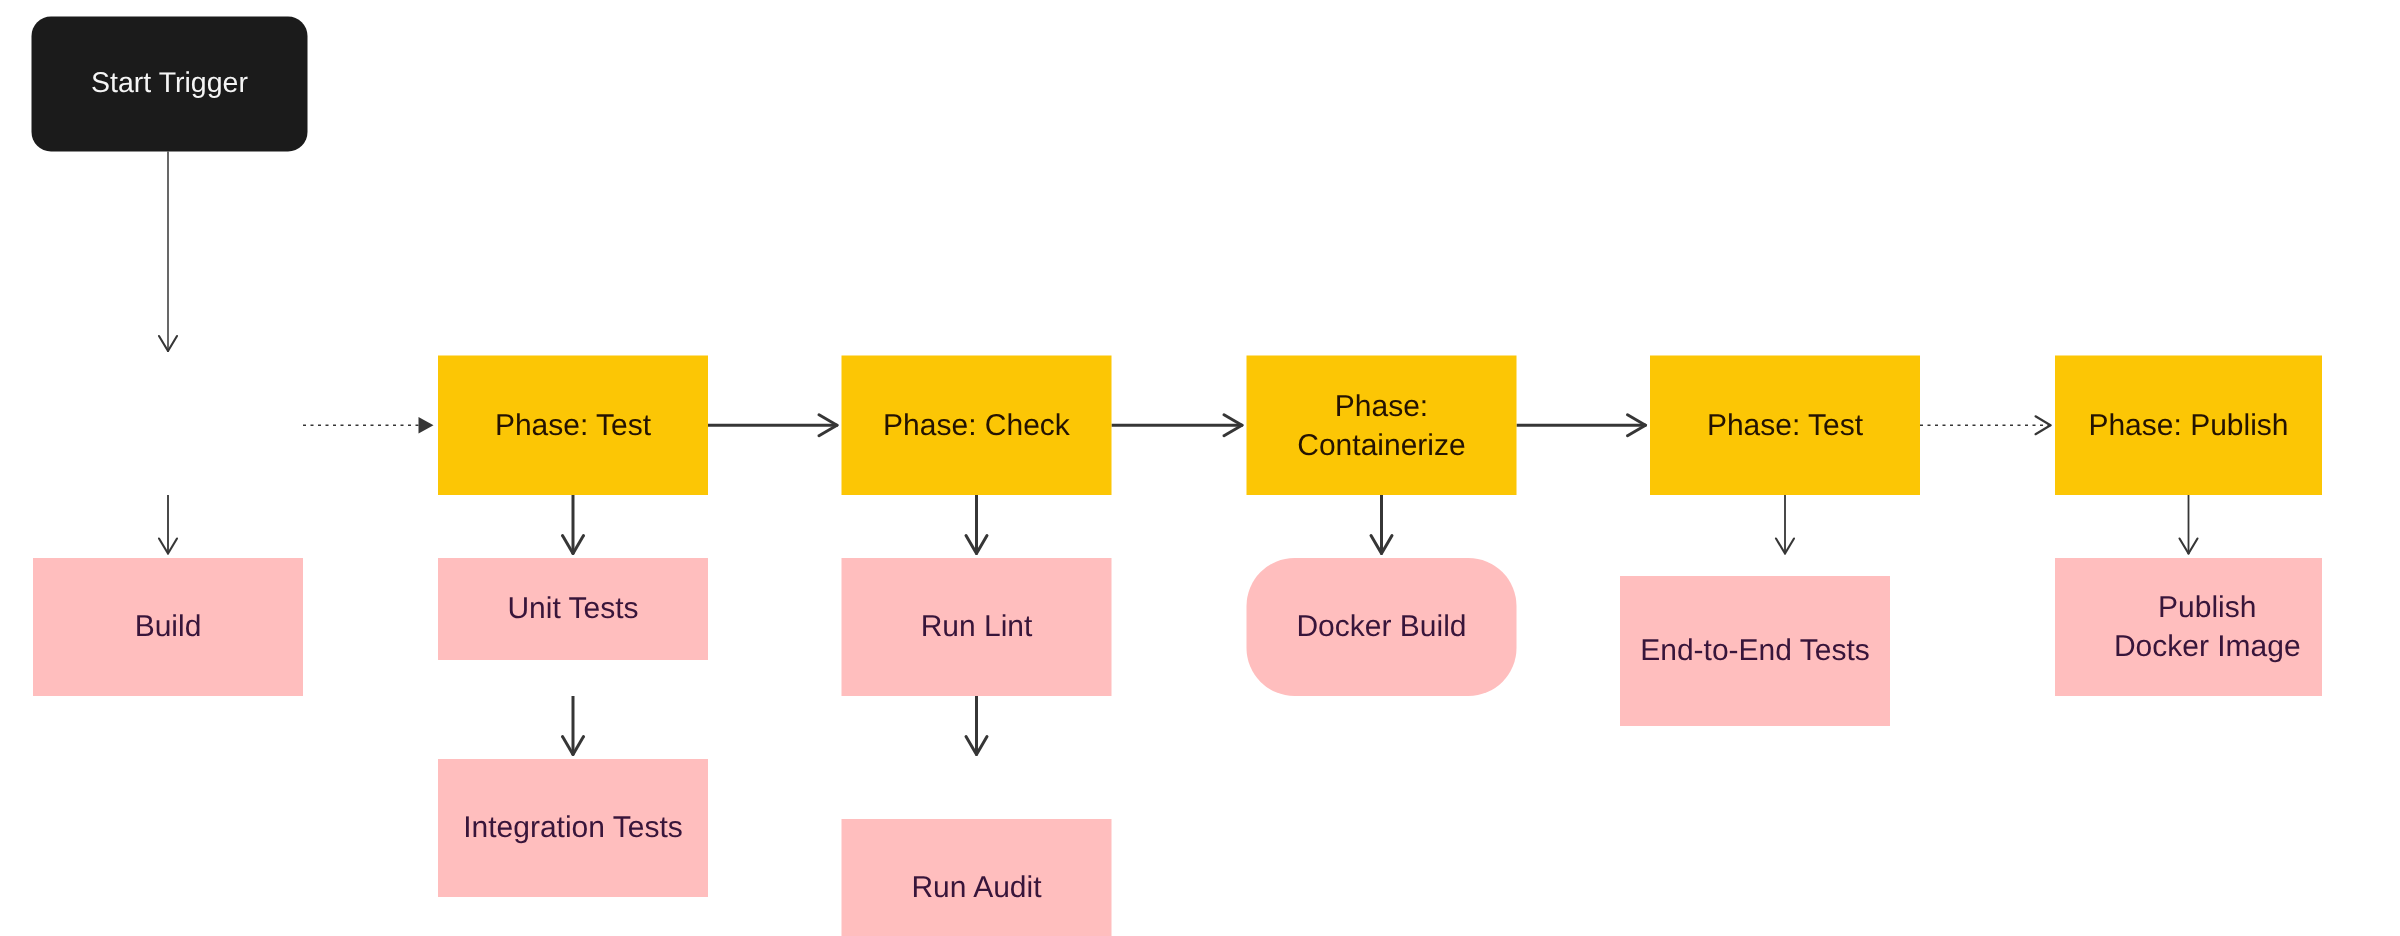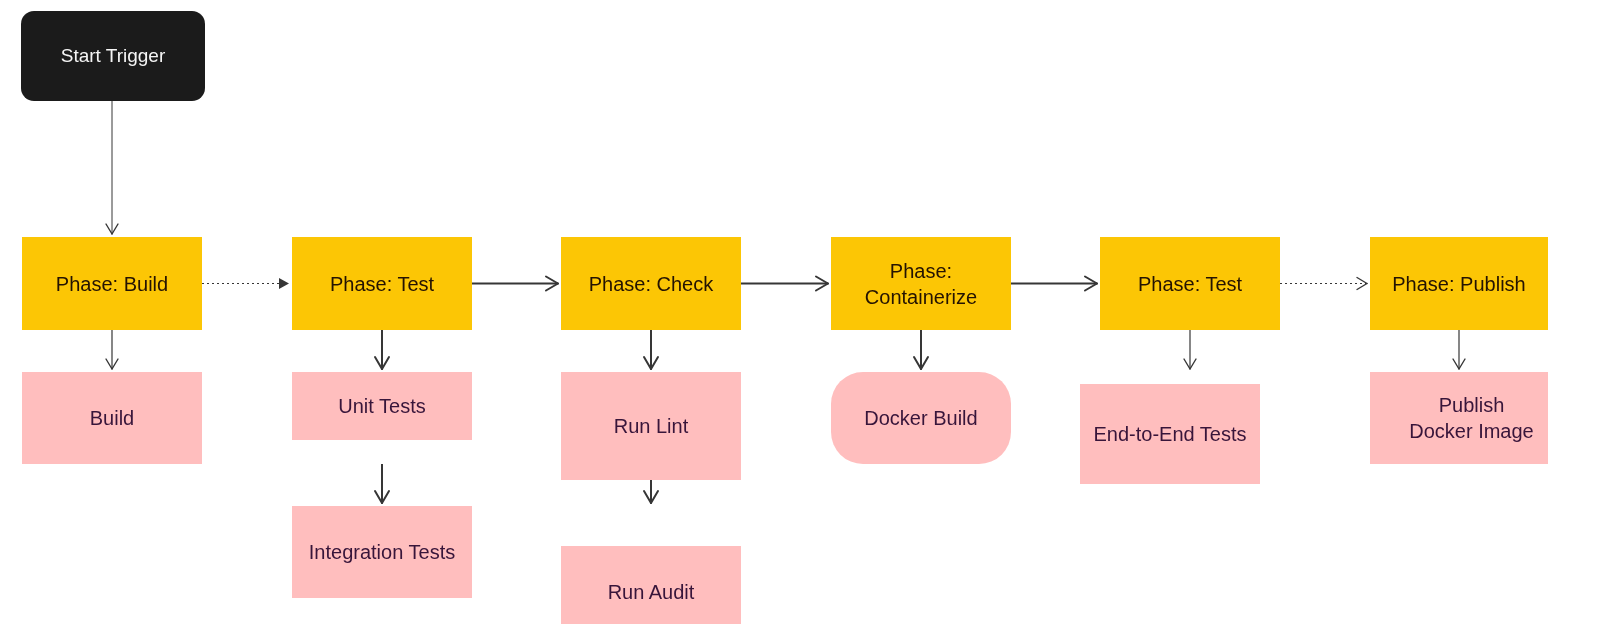--- a/index.html
+++ b/index.html
@@ -121,23 +121,20 @@
       <g>
         <line x1="1459" y1="330" x2="1459" y2="369" stroke="#363636" stroke-width="1.2"></line>
         <line x1="1453" y1="359" x2="1459" y2="369" stroke="#363636" stroke-width="1.4" stroke-linecap="round"></line>
         <line x1="1465" y1="359" x2="1459" y2="369" stroke="#363636" stroke-width="1.4" stroke-linecap="round"></line>
       </g>
     </svg>
 
 <div class="node start" style="left: 21px; top: 11px; width: 184px; height: 90px;">
       <span>Start Trigger</span>
     </div>
-    <div class="node phase" style="left: 22px; top: 237px; width: 180px; height: 93px;">
-      <span>Phase: Build</span>
-    </div>
     <div class="node phase" style="left: 292px; top: 237px; width: 180px; height: 93px;">
       <span>Phase: Test</span>
     </div>
     <div class="node phase" style="left: 561px; top: 237px; width: 180px; height: 93px;">
       <span>Phase: Check</span>
     </div>
     <div class="node phase" style="left: 831px; top: 237px; width: 180px; height: 93px;">
       <span>Phase: Containerize</span>
     </div>
     <div class="node phase" style="left: 1100px; top: 237px; width: 180px; height: 93px;">
@@ -145,21 +142,21 @@
     </div>
     <div class="node phase" style="left: 1370px; top: 237px; width: 178px; height: 93px;">
       <span>Phase: Publish</span>
     </div>
     <div class="node task" style="left: 22px; top: 372px; width: 180px; height: 92px;">
       <span>Build</span>
     </div>
     <div class="node task" style="left: 292px; top: 372px; width: 180px; height: 68px;">
       <span>Unit Tests</span>
     </div>
-    <div class="node task" style="left: 561px; top: 372px; width: 180px; height: 108px; text-align: right;">
+    <div class="node task" style="left: 561px; top: 372px; width: 180px; height: 92px; text-align: right;">
       <span>Run Lint</span>
     </div>
     <div class="node task" style="left: 831px; top: 372px; width: 180px; height: 92px; border-radius: 32px;">
       <span>Docker Build</span>
     </div>
     <div class="node task" style="left: 1080px; top: 372px; width: 180px; height: 100px; margin-top: 12px;">
       <span>End-to-End Tests</span>
     </div>
     <div class="node task" style="left: 1370px; top: 372px; width: 178px; height: 92px; padding-left: 37px;">
       <span>Publish Docker Image</span>

